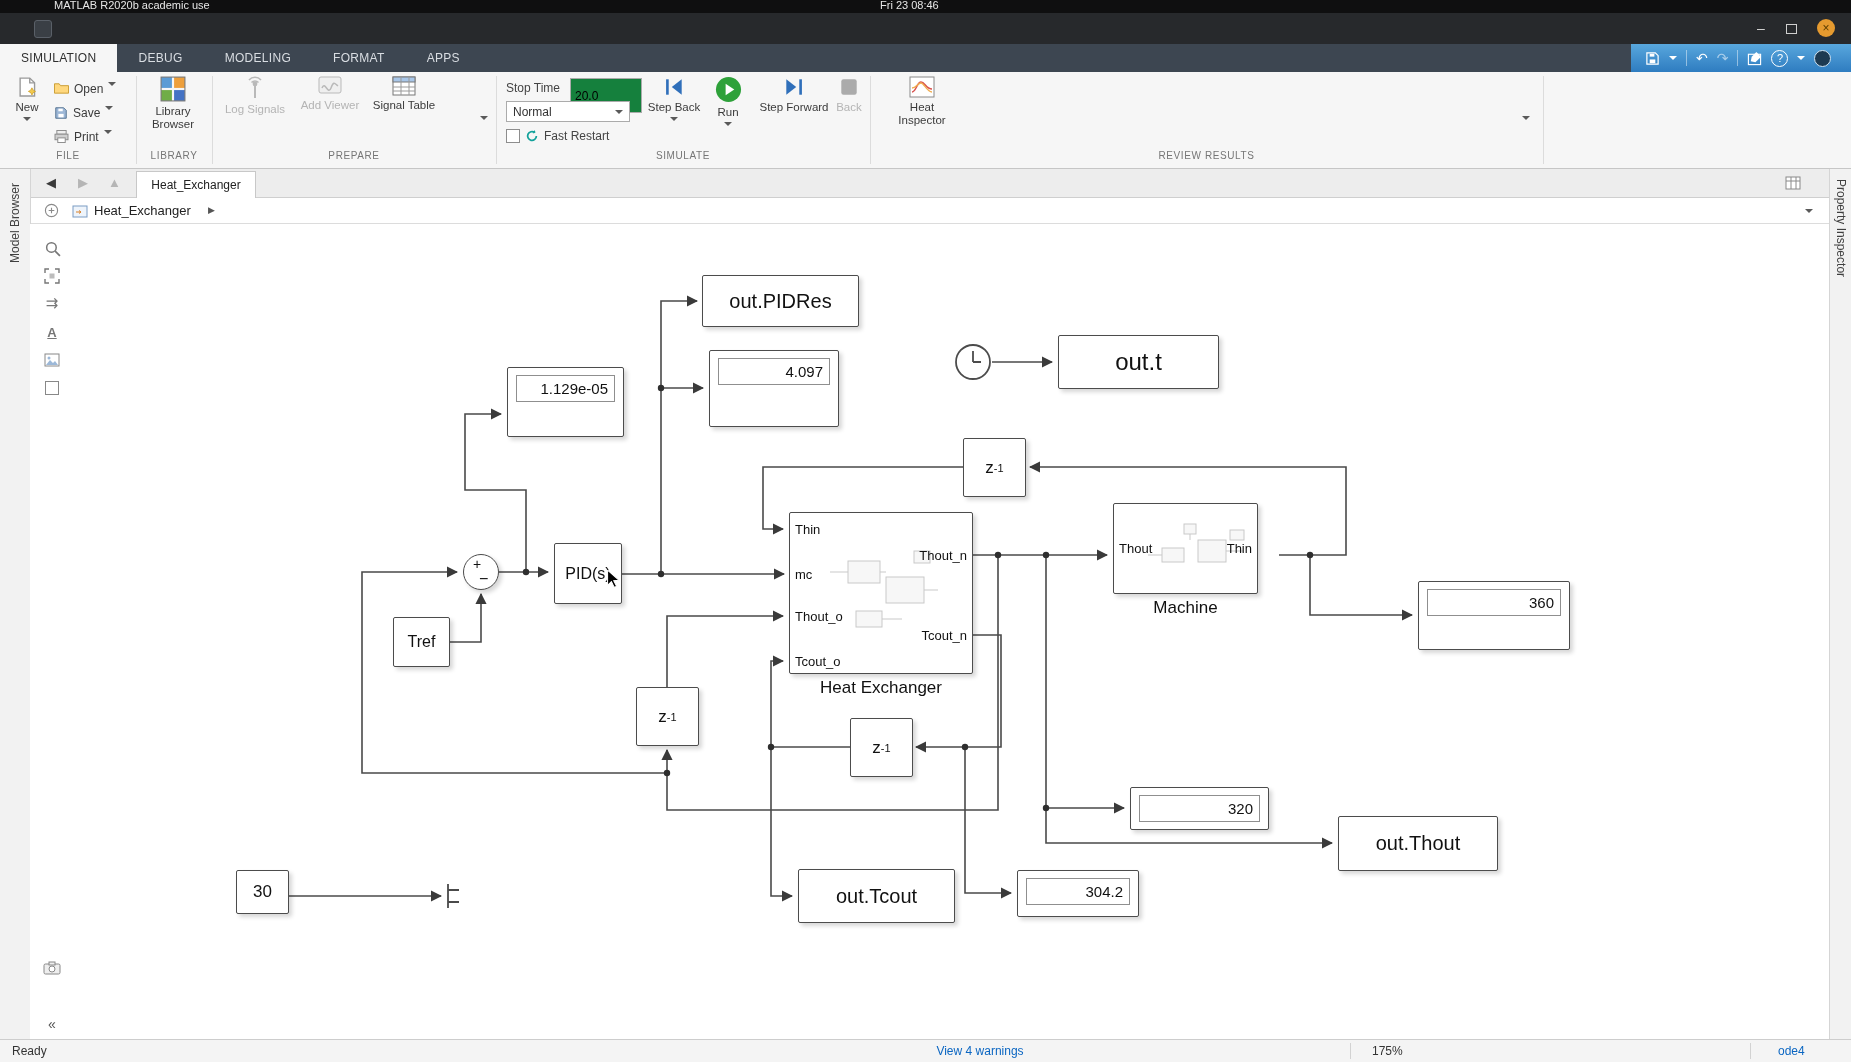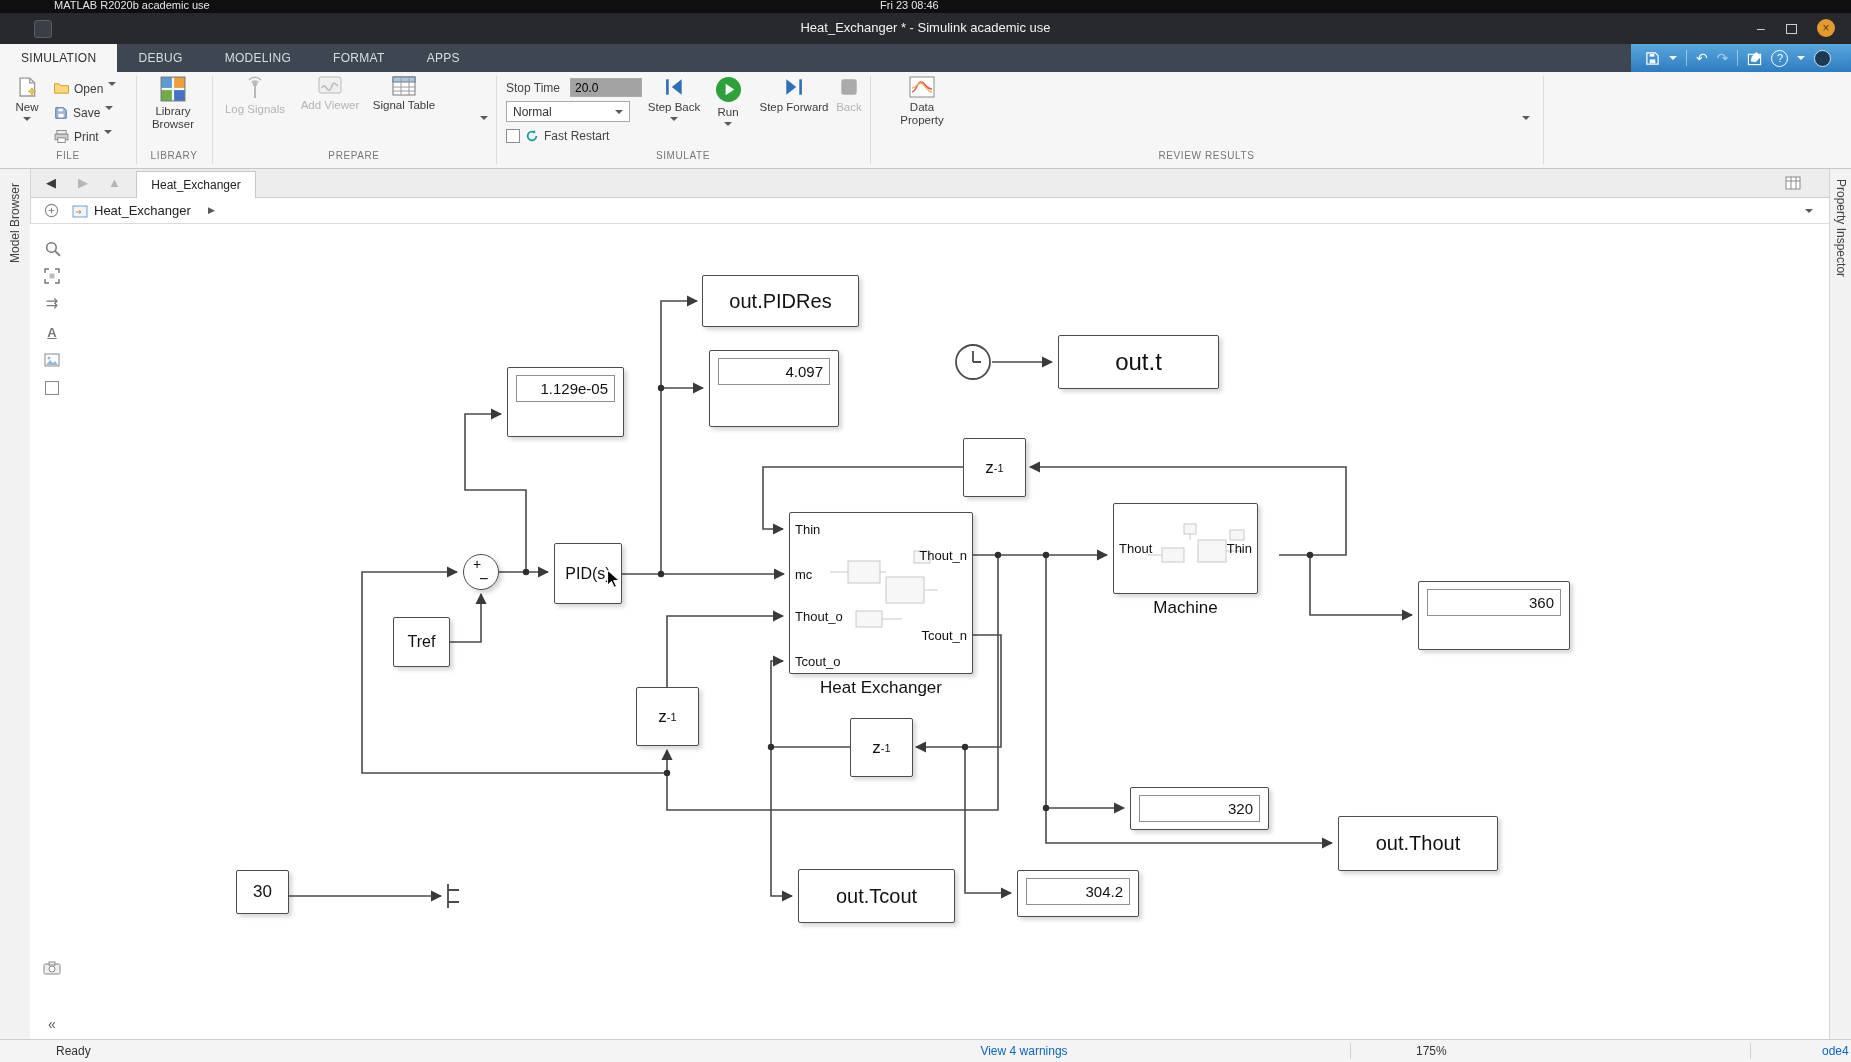--- a/index.html
+++ b/index.html
@@ -26,21 +26,21 @@
   
   .ribbon{position:absolute;left:0;top:72px;width:1851px;height:97px;background:#f6f6f6;border-bottom:1px solid #c6c6c6;box-sizing:border-box;}
   .sec-sep{position:absolute;top:4px;width:1px;height:88px;background:#dcdcdc;}
   .sec-label{position:absolute;top:78px;font-size:10px;color:#767676;text-align:center;letter-spacing:.6px;}
   .rbtn{position:absolute;top:4px;height:84px;display:flex;flex-direction:column;align-items:center;justify-content:flex-start;gap:3px;text-align:center;}
   .rbtn .lbl{font-size:11.5px;color:#3b3b3b;line-height:13px;}
   .rbtn.disabled .lbl{color:#b4b4b4;}
   .mini-row{position:absolute;height:20px;display:flex;align-items:flex-start;gap:5px;font-size:12px;color:#3b3b3b;}
   .caret{display:inline-block;width:0;height:0;border-left:4px solid transparent;border-right:4px solid transparent;border-top:4px solid #5a5a5a;}
   .caret.lite{border-top-color:#fff;}
-  .stoptime{position:absolute;width:62px;height:17px;border:1px solid #ababab;background:#a3a3a3;font-size:12px;padding:0 4px;font-family:"Liberation Sans",sans-serif;}
+  .stoptime{position:absolute;width:62px;height:17px;border:1px solid #ababab;background:#15803d;font-size:12px;padding:8px 4px;font-family:"Liberation Sans",sans-serif;}
   .mode-select{position:absolute;width:124px;height:21px;border:1px solid #ababab;background:#fff;font-size:12px;color:#333;line-height:21px;padding-left:6px;box-sizing:border-box;}
   .mode-select .caret{position:absolute;right:6px;top:8px;}
   .checkbox{display:inline-block;width:12px;height:12px;border:1px solid #8d8d8d;background:#fff;}
   .ribbon-text{font-size:12px;color:#444;}
   
   .doc-bar{position:absolute;left:30px;top:169px;width:1799px;height:29px;background:#ededed;border-bottom:1px solid #cfcfcf;box-sizing:border-box;}
   .nav-glyph{position:absolute;top:6px;font-size:13px;}
   .doc-tab{position:absolute;left:106px;top:2px;width:118px;height:27px;background:#fff;border:1px solid #c8c8c8;border-bottom:none;font-size:12px;color:#222;text-align:center;line-height:26px;}
   .crumb-bar{position:absolute;left:30px;top:198px;width:1799px;height:26px;background:#fff;border-bottom:1px solid #dcdcdc;box-sizing:border-box;}
   .crumb-text{position:absolute;left:64px;top:5px;font-size:13px;color:#222;}
@@ -64,35 +64,34 @@
   .zlabel sup{font-size:11px;}
   .port{position:absolute;font-size:13px;color:#111;white-space:nowrap;}
   .pl{left:5px;}
   .pr{right:5px;text-align:right;}
   .subname{position:absolute;top:100%;margin-top:5px;left:-30px;right:-30px;text-align:center;font-size:17px;color:#111;}
   .s-plus{position:absolute;left:9px;top:1px;font-size:14px;color:#111;}
   .s-minus{position:absolute;left:15px;top:15px;font-size:16px;color:#111;}
   #wires{position:absolute;left:0;top:0;z-index:2;pointer-events:none;}
   
   .status-bar{position:absolute;left:0;top:1039px;width:1851px;height:23px;background:#f4f4f4;border-top:1px solid #cdcdcd;box-sizing:border-box;font-size:12px;color:#333;}
-  .status-bar .item{position:absolute;top:4px;white-space:nowrap;margin-left:44px;}
+  .status-bar .item{position:absolute;top:4px;white-space:nowrap;}
   .link{color:#0b66c2;}
   .vline{position:absolute;top:3px;width:1px;height:16px;background:#d2d2d2;}
 </style>
 </head>
 <body>
 
 <div class="desktop-bar">
   <span style="left:54px">MATLAB R2020b academic use</span>
   <span style="left:880px">Fri 23 08:46</span>
 </div>
 
 <div class="title-bar">
   <span class="app-badge"></span>
-  <div class="title-text">Heat_Exchanger * - Simulink academic use</div>
   <div class="win-btn" style="right:80px">–</div>
   <div class="win-btn" style="right:50px"><span class="max-box"></span></div>
   <div class="win-btn win-close" style="right:16px">×</div>
 </div>
 
 <div class="tab-row">
   <div class="ribbon-tab active">SIMULATION</div>
   <div class="ribbon-tab">DEBUG</div>
   <div class="ribbon-tab">MODELING</div>
   <div class="ribbon-tab">FORMAT</div>
@@ -242,21 +241,21 @@
   </div>
   <div class="sec-label" style="left:496px;width:374px">SIMULATE</div>
   <div class="sec-sep" style="left:870px"></div>
 
   <div class="rbtn" style="left:890px;width:64px">
     <svg width="26" height="22" viewBox="0 0 26 22">
         <rect x="1" y="1" width="24" height="20" fill="#fff" stroke="#8a8a8a"></rect>
         <path d="M3 16c4 0 5-10 9-10s5 7 11 7" stroke="#d9534f" fill="none" stroke-width="1.6"></path>
         <path d="M3 12c4 0 6-5 9-5s6 9 11 9" stroke="#f0ad4e" fill="none" stroke-width="1.3"></path>
       </svg>
-    <span class="lbl">Data Property</span>
+    <span class="lbl">Heat Inspector</span>
   </div>
   <div class="sec-label" style="left:870px;width:673px">REVIEW RESULTS</div>
   <div class="sec-sep" style="left:1543px"></div>
   <span class="caret" style="position:absolute;left:1522px;top:44px"></span>
 </div>
 
 <div class="doc-bar">
   <span class="nav-glyph" style="left:16px;color:#3a3a3a">◀</span>
   <span class="nav-glyph" style="left:48px;color:#b5b5b5">▶</span>
   <span class="nav-glyph" style="left:78px;color:#b5b5b5">▲</span>

